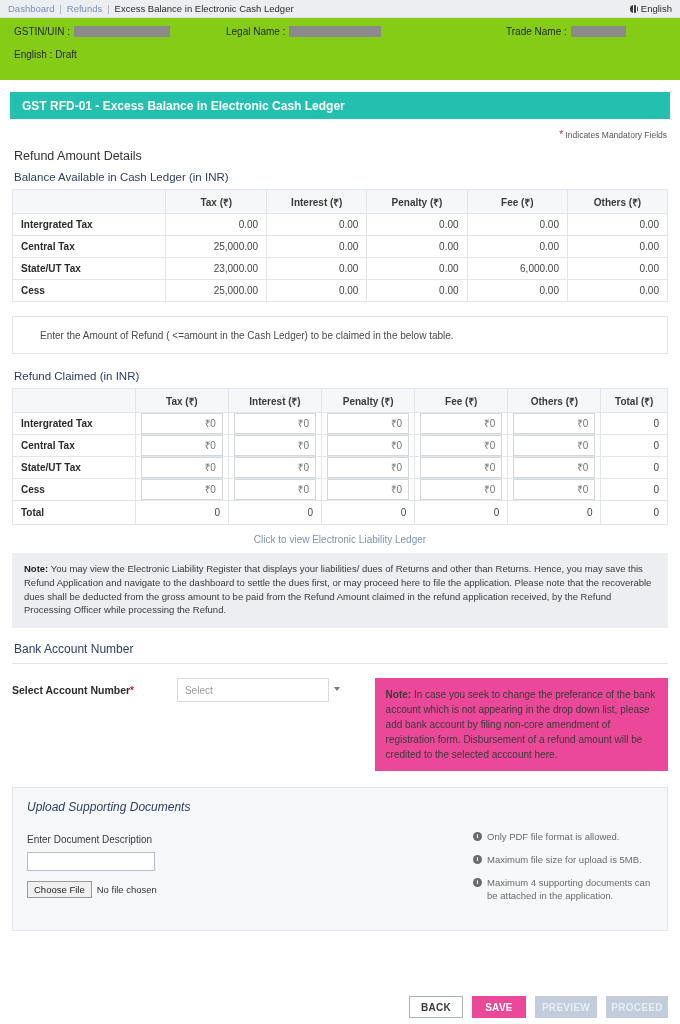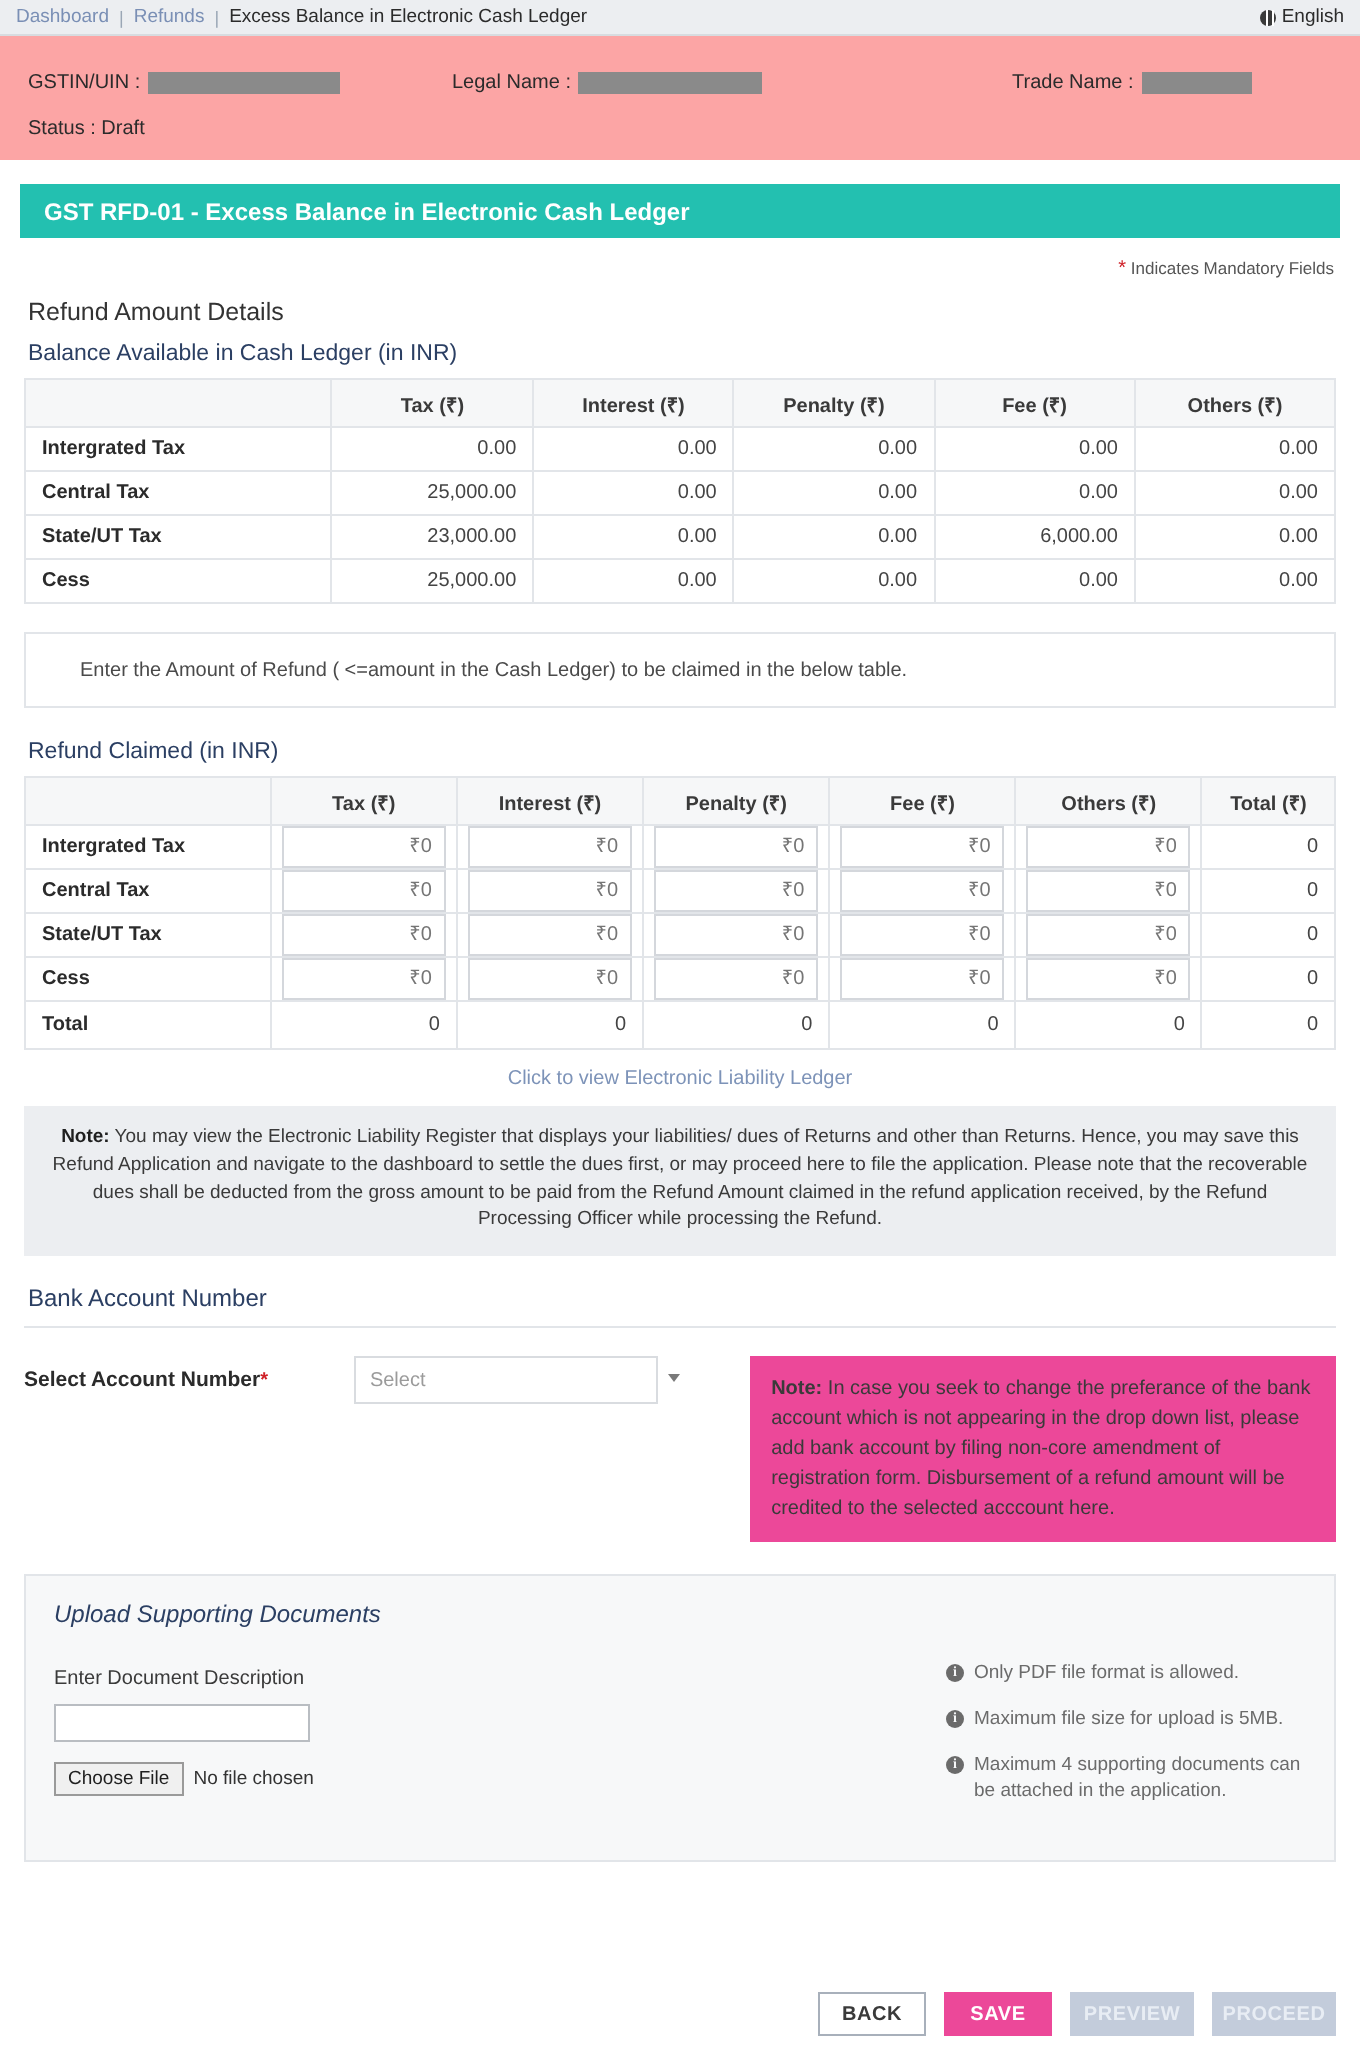--- a/index.html
+++ b/index.html
@@ -25,23 +25,23 @@
   }
   .bc-link { color: #7a8fb5; text-decoration: none; }
   .bc-sep { color: #9aa6b5; margin: 0 5px; font-size:9px;}
   .bc-current { color: #2b2b2b; }
   .lang-wrap { margin-left: auto; display:flex; align-items:center; gap:3px; color:#2b2b2b; font-size:9.5px;}
   .globe { width:8px; height:8px; border-radius:50%; background:#3a3a3a; display:inline-block; position:relative; }
   .globe::after{content:"";position:absolute;left:3px;top:0;width:2px;height:8px;border-left:0.7px solid #fff;border-right:0.7px solid #fff;}
 
   
   .taxpayer-bar {
-    background: #fca5a5;
+    background: #84cc16;
     height: 62px;
-    padding: 18px 14px 0 14px;
+    padding: 8px 14px 0 14px;
     position: relative;
   }
   .tp-row { display:flex; align-items:center; }
   .tp-field { display:flex; align-items:center; font-size:10px; color:#2b2b2b; }
   .tp-label { white-space:nowrap; }
   .redact { display:inline-block; height:11px; background:#8a8a8a; margin-left:4px; vertical-align:middle; }
   .r-gstin { width:96px; }
   .r-legal { width:92px; }
   .r-trade { width:55px; }
   .tp-f1 { width:212px; }
@@ -147,21 +147,20 @@
     margin: 9px 0 8px 0;
     text-decoration: none;
   }
 
   .note-box {
     background: #eceef1;
     padding: 9px 12px 11px 12px;
     font-size: 9.5px;
     line-height: 1.45;
     color: #3a3a3a;
-    text-align: center;
   }
   .note-box b { color:#1f1f1f; }
 
   
   .bank-h {
     font-size: 12px;
     color: #2b3f63;
     margin: 14px 0 0 2px;
   }
   .bank-divider { border-top:1px solid #e2e5e9; margin: 7px 0 0 0; }
@@ -293,21 +292,21 @@
       </span>
       <span class="tp-field tp-f2">
         <span class="tp-label">Legal Name :</span>
         <span class="redact r-legal"></span>
       </span>
       <span class="tp-field">
         <span class="tp-label">Trade Name :</span>
         <span class="redact r-trade"></span>
       </span>
     </div>
-    <div class="tp-status">Status : Draft</div>
+    <div class="tp-status">English : Draft</div>
   </div>
 
   <div class="teal-bar">
     <span>GST RFD-01 - Excess Balance in Electronic Cash Ledger</span>
   </div>
 
   <div class="content">
 
     <div class="mandatory-note">
       <span class="ast">*</span>

